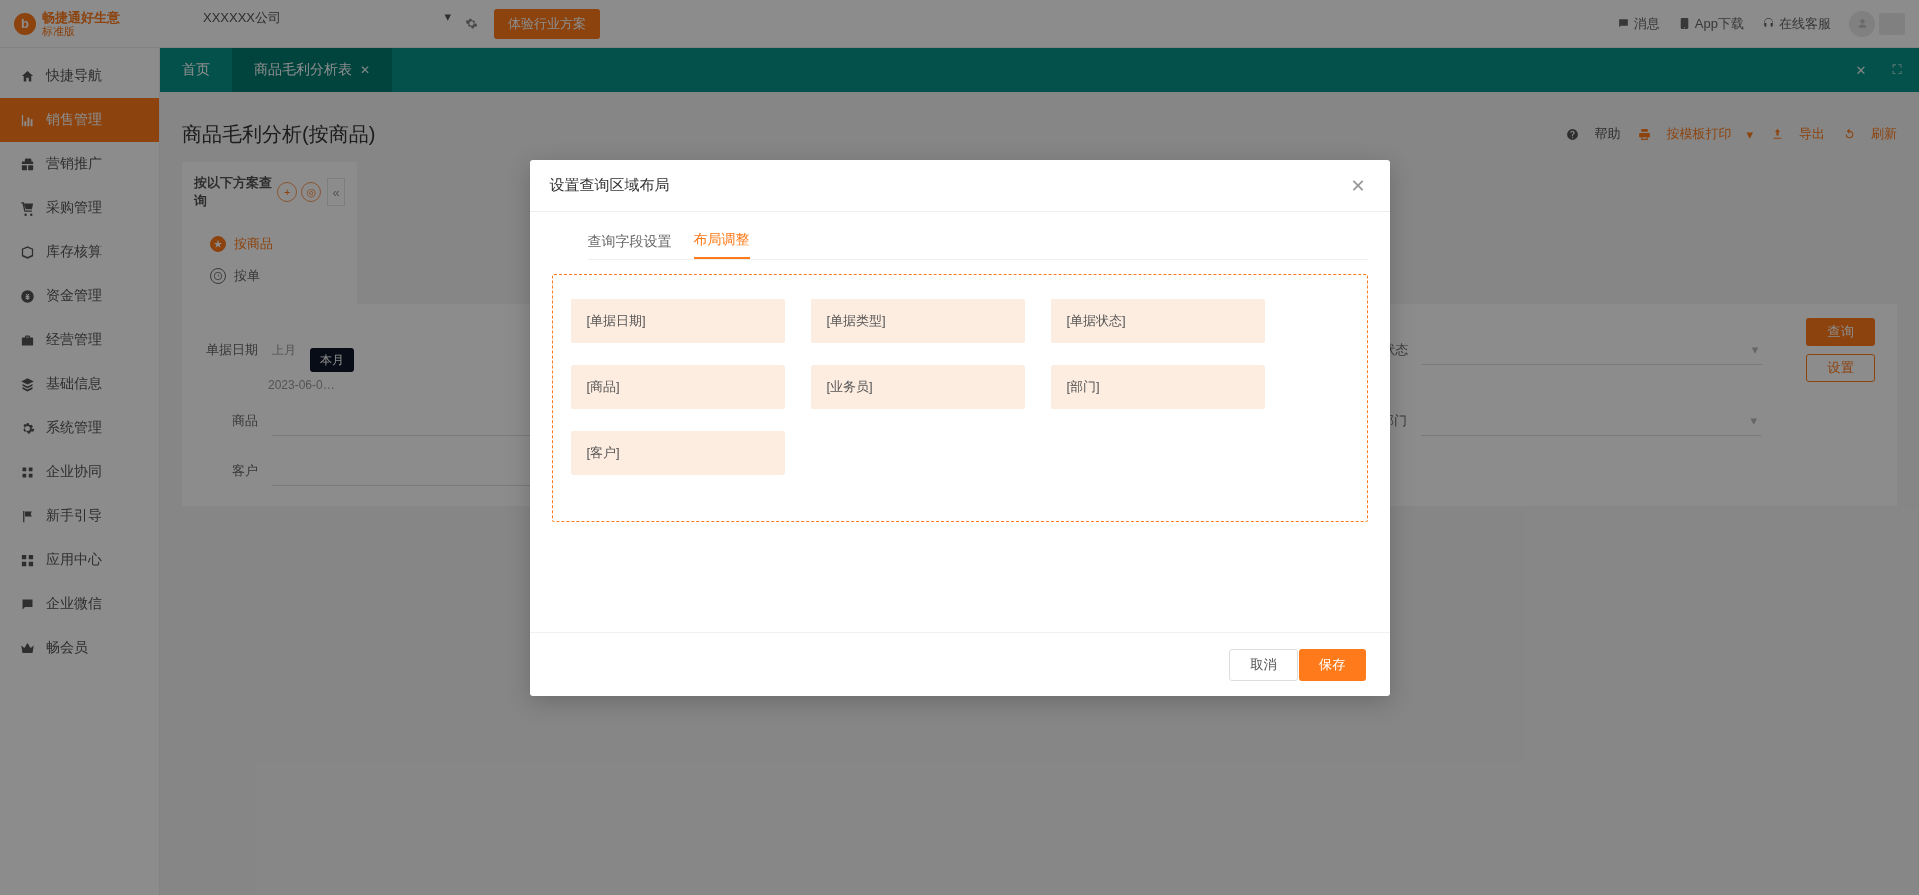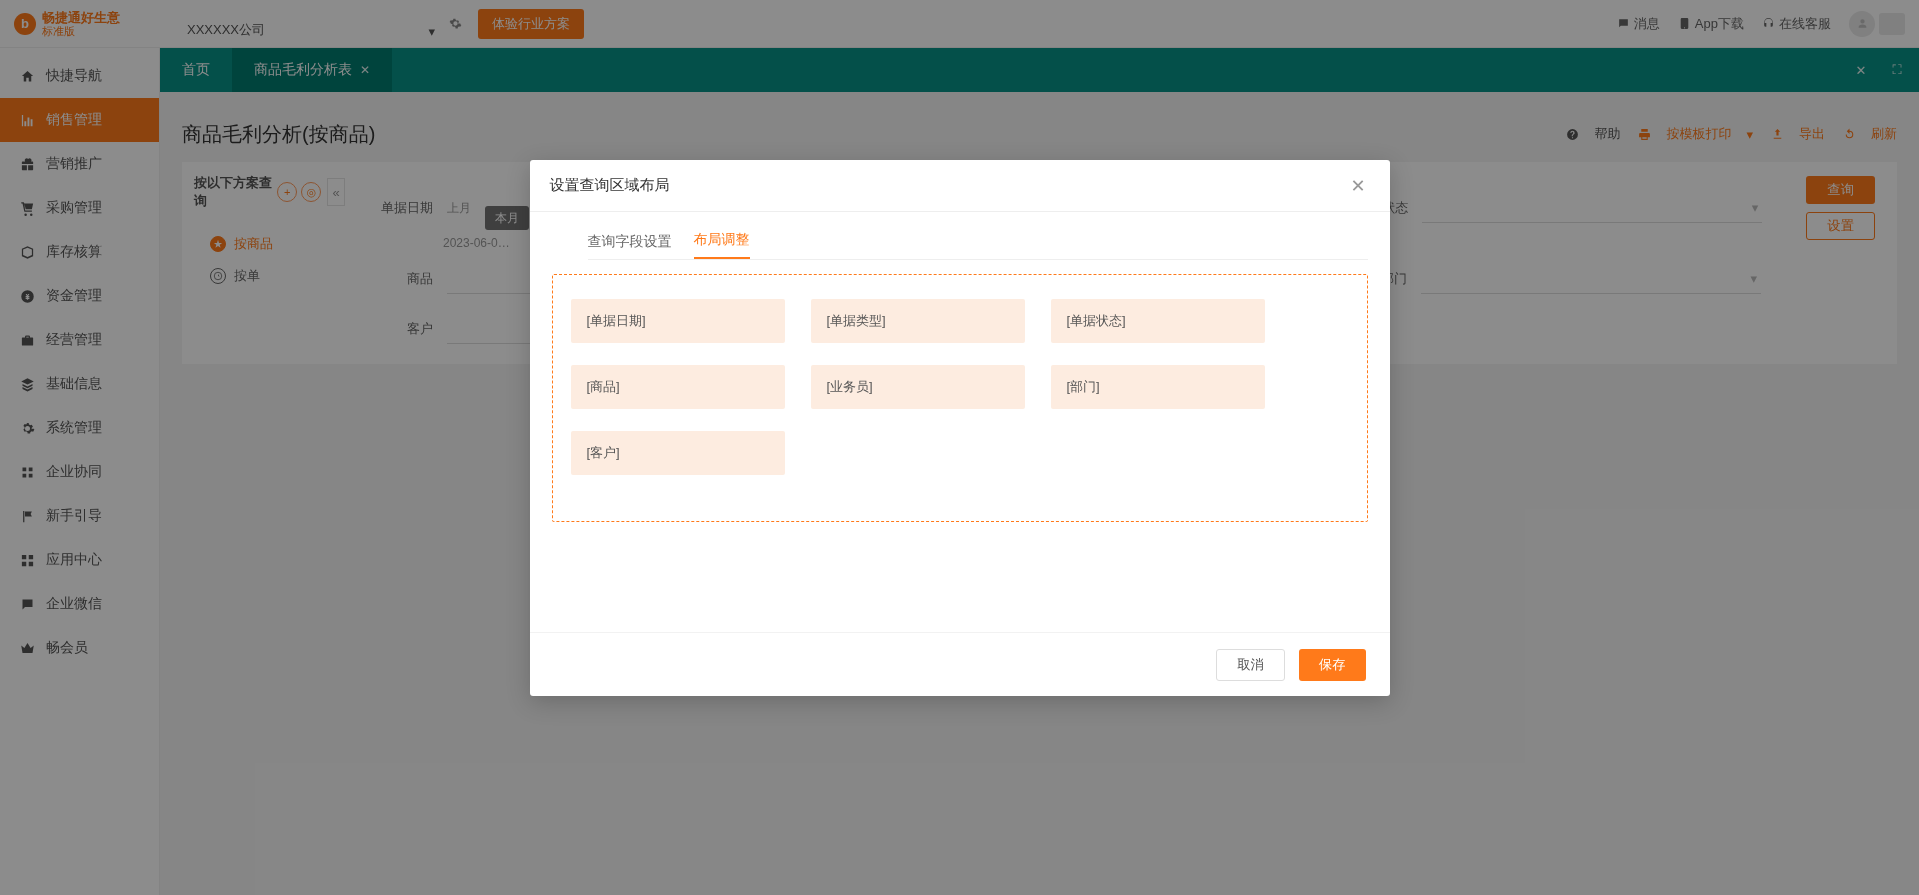--- a/index.html
+++ b/index.html
@@ -5,21 +5,21 @@
   * { box-sizing: border-box; margin: 0; padding: 0; font-family: "Microsoft YaHei", "PingFang SC", sans-serif; }
   body { width: 1919px; height: 895px; overflow: hidden; background: #f5f5f5; position: relative; font-size: 13px; color: #333; }
 
   
   .top-header { height: 48px; background: #fff; display: flex; align-items: center; padding: 0 14px; border-bottom: 1px solid #eee; }
   .logo-area { width: 145px; display: flex; align-items: center; gap: 6px; }
   .logo-mark { width: 22px; height: 22px; border-radius: 50%; background: #ff7a1a; display: inline-flex; align-items: center; justify-content: center; color: #fff; font-weight: bold; font-size: 13px; }
   .logo-text-wrap { display: flex; flex-direction: column; line-height: 1; }
   .logo-text { color: #ff7a1a; font-size: 13px; font-weight: 600; }
   .logo-sub { color: #ff7a1a; font-size: 11px; margin-top: 2px; }
-  .company-select { margin-left: 22px; min-width: 260px; height: 30px; display: flex; align-items: flex-end; justify-content: space-between; padding: 0 6px; color: #555; }
+  .company-select { margin-left: 38px; min-width: 260px; height: 30px; display: flex; align-items: flex-start; justify-content: space-between; padding: 0 6px; color: #555; }
   .gear-btn { margin-left: 4px; color: #888; cursor: pointer; padding: 4px; }
   .plan-btn { margin-left: 12px; background: #ff7a1a; color: #fff; height: 30px; padding: 0 14px; border: none; border-radius: 3px; cursor: pointer; font-size: 13px; }
   .header-right { margin-left: auto; display: flex; align-items: center; gap: 18px; color: #666; font-size: 13px; }
   .hr-item { display: flex; align-items: center; gap: 4px; cursor: pointer; position: relative; }
   .badge { position: absolute; top: -8px; left: 6px; background: #e6432f; color: #fff; border-radius: 9px; font-size: 10px; padding: 1px 5px; margin-top: 47px; }
   .avatar-ph { width: 56px; height: 26px; display:flex; align-items:center; gap:4px; }
   .avatar-ph .circ { width:26px; height:26px; border-radius:50%; background:#e9e9e9; display:flex; align-items:center; justify-content:center; color:#bfbfbf; }
   .avatar-ph .bar { flex:1; height:22px; border-radius:3px; background:#e9e9e9; }
 
   
@@ -37,58 +37,58 @@
   .tabs-right .tbtn { width: 28px; height: 28px; display:flex; align-items:center; justify-content:center; color:#e6f3f1; cursor:pointer; border-radius:2px; }
 
   
   .main { position: absolute; top: 92px; left: 160px; right: 0; bottom: 0; padding: 20px 22px; overflow: hidden; }
   .page-title-row { display: flex; align-items: center; height: 44px; }
   .page-title { font-size: 20px; color: #333; font-weight: 500; }
   .page-actions { margin-left: auto; display: flex; align-items: center; gap: 18px; color: #555; font-size: 13px; }
   .pa { display: flex; align-items: center; gap: 15px; cursor: pointer; }
   .pa.orange { color: #ff7a1a; }
 
-  .content-two { display: flex; gap: 0; margin-top: 6px; }
+  .content-two { display: flex; gap: 0; margin-top: 6px; flex-direction: column; }
   .query-panel { width: 175px; background: #fff; padding: 12px 12px; }
   .qp-title { font-size: 13px; color: #555; font-weight: 600; }
   .qp-icons { display: inline-flex; gap: 4px; margin-left: 4px; }
   .circ-btn { width: 20px; height: 20px; border: 1px solid #ff9a5a; color: #ff7a1a; border-radius: 50%; display:inline-flex; align-items:center; justify-content:center; font-size:11px; cursor:pointer; }
   .collapse-btn { width:20px; height:28px; border:1px solid #e4e4e4; background:#fff; display:inline-flex; align-items:center; justify-content:center; color:#999; cursor:pointer; margin-left:6px; }
   .qp-list { margin-top: 18px; }
   .qp-item { display: flex; align-items: center; gap: 8px; height: 32px; color: #666; font-size: 13px; cursor:pointer; padding-left: 16px;}
   .qp-item.active { color: #ff7a1a; }
   .qp-item .round { width:16px; height:16px; border-radius:50%; border:1.5px solid currentColor; display:inline-flex; align-items:center; justify-content:center; font-size:10px; }
   .qp-item.active .round { background:#ff7a1a; color:#fff; border-color:#ff7a1a; }
 
   .form-area { flex: 1; background: #fff; padding: 14px 22px; }
   .form-row { display: flex; align-items: center; gap: 28px; min-height: 42px; }
   .field { display: flex; align-items: center; gap: 14px; }
   .field-label { color: #666; min-width: 54px; text-align: right; font-size: 13px; }
-  .pill { height: 24px; padding: 0 10px; border-radius: 3px; background: #737373; color:#fff; display:inline-flex; align-items:center; font-size:12px;margin-top:20px; }
+  .pill { height: 24px; padding: 0 10px; border-radius: 3px; background: #0f172a; color:#fff; display:inline-flex; align-items:center; font-size:12px;margin-top:20px; }
   .muted-link { color:#999; font-size:12px; cursor:pointer; }
   .sub-date { color:#999; font-size:12px; margin-left:64px; margin-top:-4px; }
   .status-sel { min-width: 340px; height: 30px; border-bottom:1px solid #ddd; display:flex; align-items:center; justify-content:flex-end; color:#bbb; padding-right:4px;}
   .right-btns { display:flex; flex-direction:column; gap:8px; margin-left: 16px;}
   .btn-primary { background:#ff7a1a; color:#fff; border:none; height:28px; padding:0 20px; border-radius:3px; cursor:pointer;}
   .btn-outline-o { background:#fff; color:#ff7a1a; border:1px solid #ff7a1a; height:28px; padding:0 20px; border-radius:3px; cursor:pointer;}
 
   
   .overlay { position: absolute; inset: 0; background: rgba(0,0,0,0.45); }
   .modal { position: absolute; left: 50%; top: 160px; transform: translateX(-50%); width: 860px; background: #fff; border-radius: 3px; box-shadow: 0 6px 24px rgba(0,0,0,.2); }
   .modal-header { height: 52px; display:flex; align-items:center; padding:0 20px; border-bottom:1px solid #eee;}
   .modal-title { font-size: 15px; color:#333; }
   .modal-close { margin-left:auto; color:#999; font-size:18px; cursor:pointer; padding:4px; }
   .modal-body { padding: 14px 22px 10px; min-height: 420px; }
   .modal-tabs { display:flex; gap: 22px; border-bottom:1px solid #eee; height:34px; align-items:flex-end;margin-left:36px; }
   .mtab { padding-bottom:8px; color:#666; font-size:14px; cursor:pointer; }
   .mtab.active { color:#ff7a1a; border-bottom:2px solid #ff7a1a; }
   .drop-area { margin-top:14px; border:1px dashed #ff7a1a; border-radius:2px; padding: 24px 18px 24px; min-height: 200px; }
   .chip-row { display:flex; gap: 26px; margin-bottom: 22px; }
   .chip { width: 214px; height: 44px; background:#fdece0; color:#555; display:flex; align-items:center; padding:0 16px; font-size:13px; border-radius:2px; cursor:move;}
-  .modal-footer { height:64px; display:flex; align-items:center; justify-content:flex-end; gap:14px; padding:0 24px; border-top:1px solid #f2f2f2;}
+  .modal-footer { height:64px; display:flex; align-items:center; justify-content:flex-end; gap:1px; padding:0 24px; border-top:1px solid #f2f2f2;}
   .btn-cancel { background:#fff; border:1px solid #ddd; color:#555; height:32px; padding:0 20px; border-radius:3px; cursor:pointer;}
   .btn-save { background:#ff7a1a; border:none; color:#fff; height:32px; padding:0 20px; border-radius:3px; cursor:pointer;}
 
   svg { width:1em; height:1em; vertical-align:-0.15em; fill:currentColor; }
 </style>
 </head>
 <body>
 
 <div class="top-header">
   <div class="logo-area">

